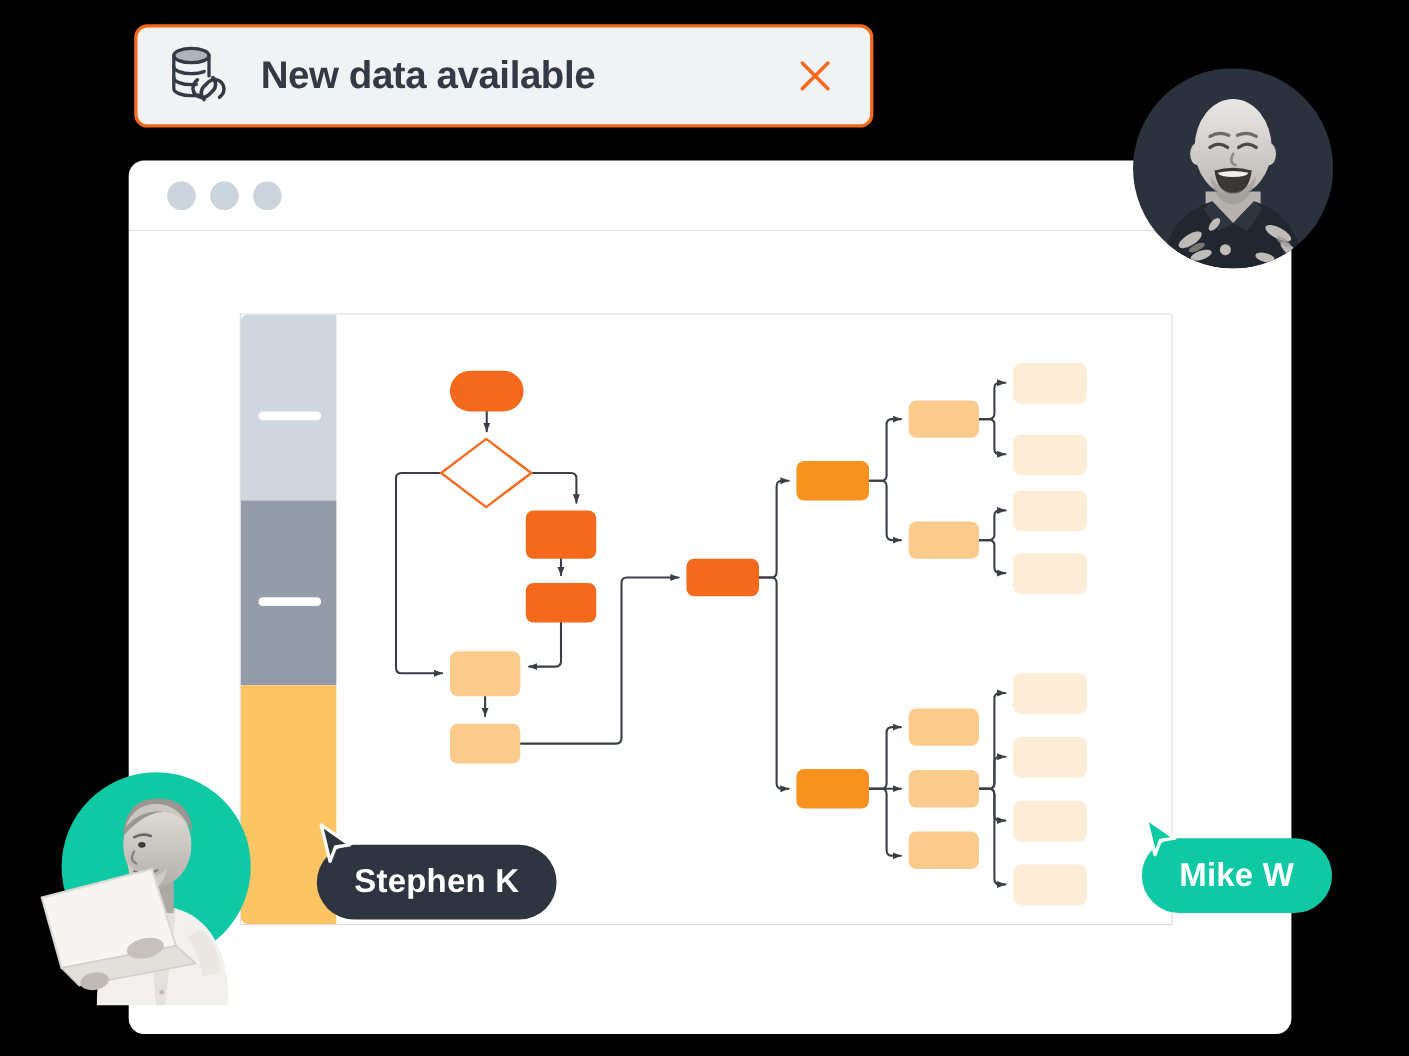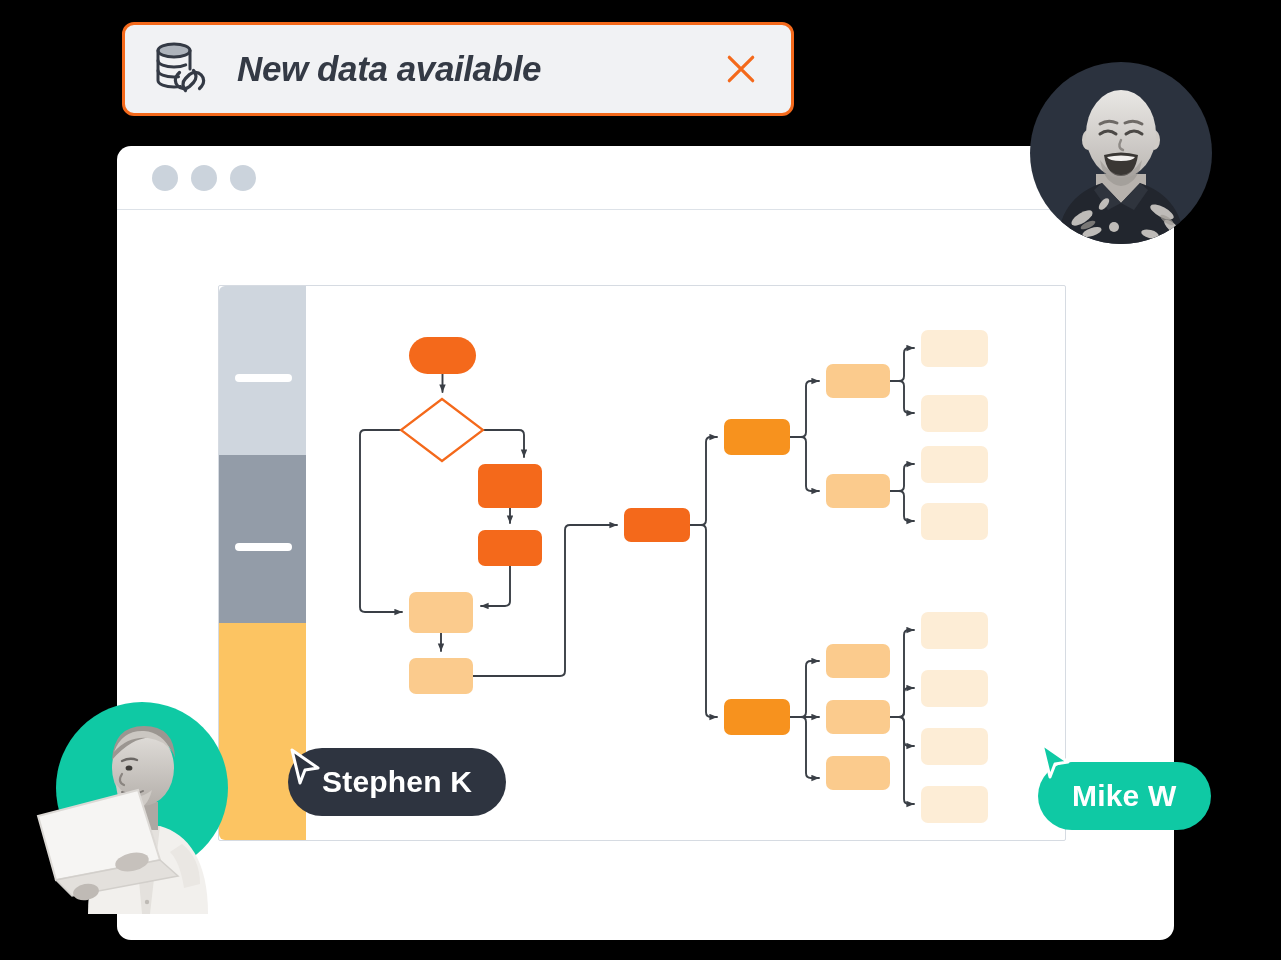--- a/index.html
+++ b/index.html
@@ -23,21 +23,20 @@
     width: 672px;
     height: 94px;
     box-sizing: border-box;
     background: #F1F2F4;
     border: 3px solid #F4691B;
     border-radius: 12px;
     display: flex;
     align-items: center;
     padding: 0 22px 0 28px;
     z-index: 30;
-    font-style: italic;
   }
   #db-link-icon {
     width: 58px;
     height: 58px;
     flex: 0 0 58px;
   }
   #notif-title {
     flex: 1 1 auto;
     margin-left: 26px;
     font-size: 35px;
@@ -397,21 +396,21 @@
     <ellipse cx="122" cy="178" rx="17" ry="9" transform="rotate(-12 122 178)" fill="#C6C1BC"></ellipse>
 
     <ellipse cx="76" cy="208" rx="13" ry="8" transform="rotate(-10 76 208)" fill="#BFBAB5"></ellipse>
   </svg>
 </div>
 
 <div id="cursor-stephen" class="cursor-tag">
   <svg class="cursor-arrow" viewBox="0 0 34 38">
     <path d="M4,2 L30,20 L17,22 L12,35 Z" fill="#2E3440" stroke="#FFFFFF" stroke-width="3" stroke-linejoin="round"></path>
   </svg>
-  <div class="cursor-pill" style="">
+  <div class="cursor-pill" style="margin-top:20px;">
     <span>Stephen K</span>
   </div>
 </div>
 
 <div id="cursor-mike" class="cursor-tag">
   <svg class="cursor-arrow" viewBox="0 0 34 38">
     <path d="M4,2 L30,20 L17,22 L12,35 Z" fill="#0FC9A4" stroke="#FFFFFF" stroke-width="3" stroke-linejoin="round"></path>
   </svg>
   <div class="cursor-pill" style="margin-top:20px;">
     <span>Mike W</span>

